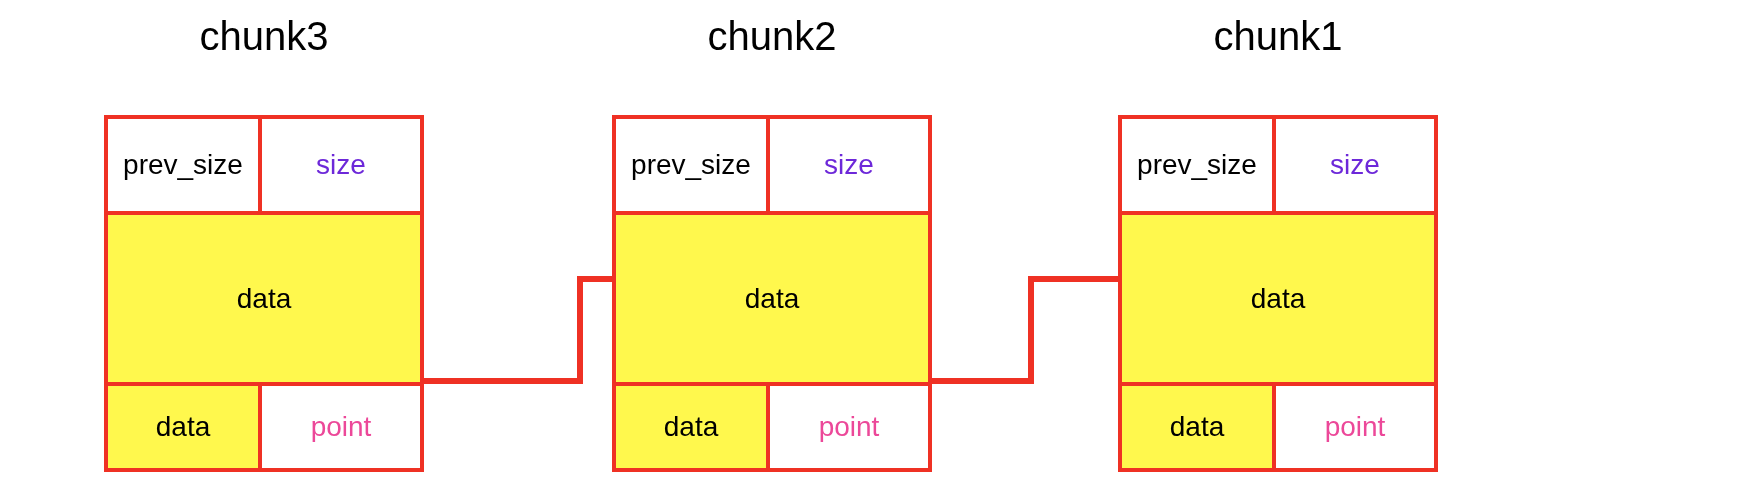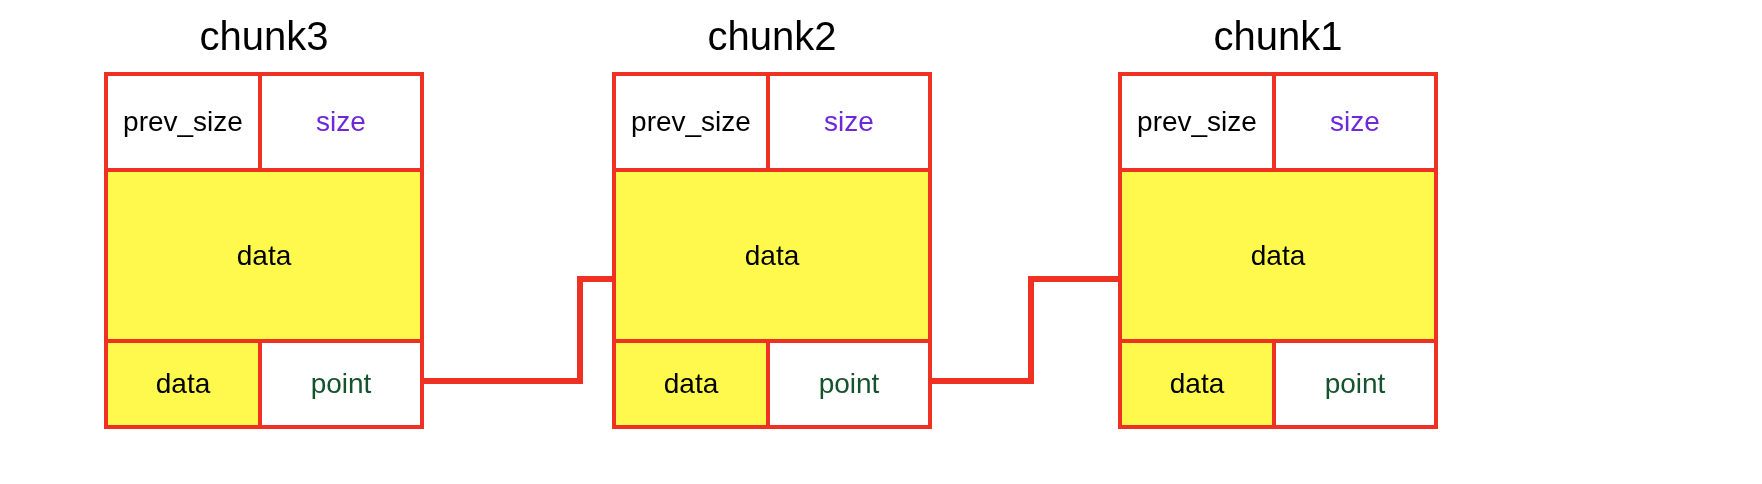--- a/index.html
+++ b/index.html
@@ -49,20 +49,21 @@
     box-sizing: border-box;
   }
 
   
   .row-header {
     height: 96px;
     border: 4px solid #ef3124;
     border-bottom-width: 0;
     box-sizing: border-box;
     background: #ffffff;
+    margin-top: 43px;
   }
   .cell-prev {
     width: 154px;
     box-sizing: border-box;
     border-right: 4px solid #ef3124;
     display: flex;
     align-items: center;
     justify-content: center;
     font-size: 28px;
     color: #000000;
@@ -110,21 +111,21 @@
     color: #000000;
   }
   .cell-point {
     flex: 1;
     box-sizing: border-box;
     background: #ffffff;
     display: flex;
     align-items: center;
     justify-content: center;
     font-size: 28px;
-    color: #14532d;
+    color: #ec4899;
   }
 
   
   .connector {
     position: absolute;
     left: 0;
     top: 0;
     width: 1762px;
     height: 484px;
     pointer-events: none;

